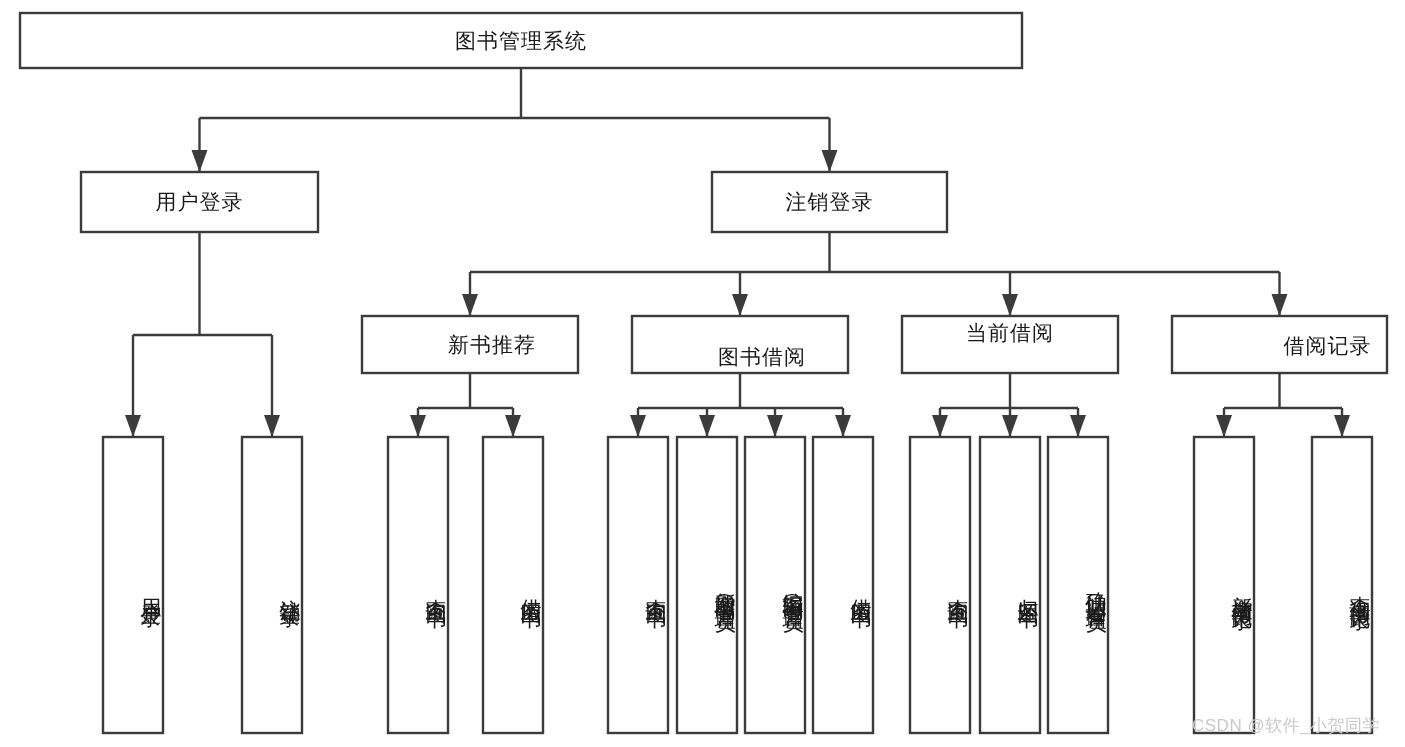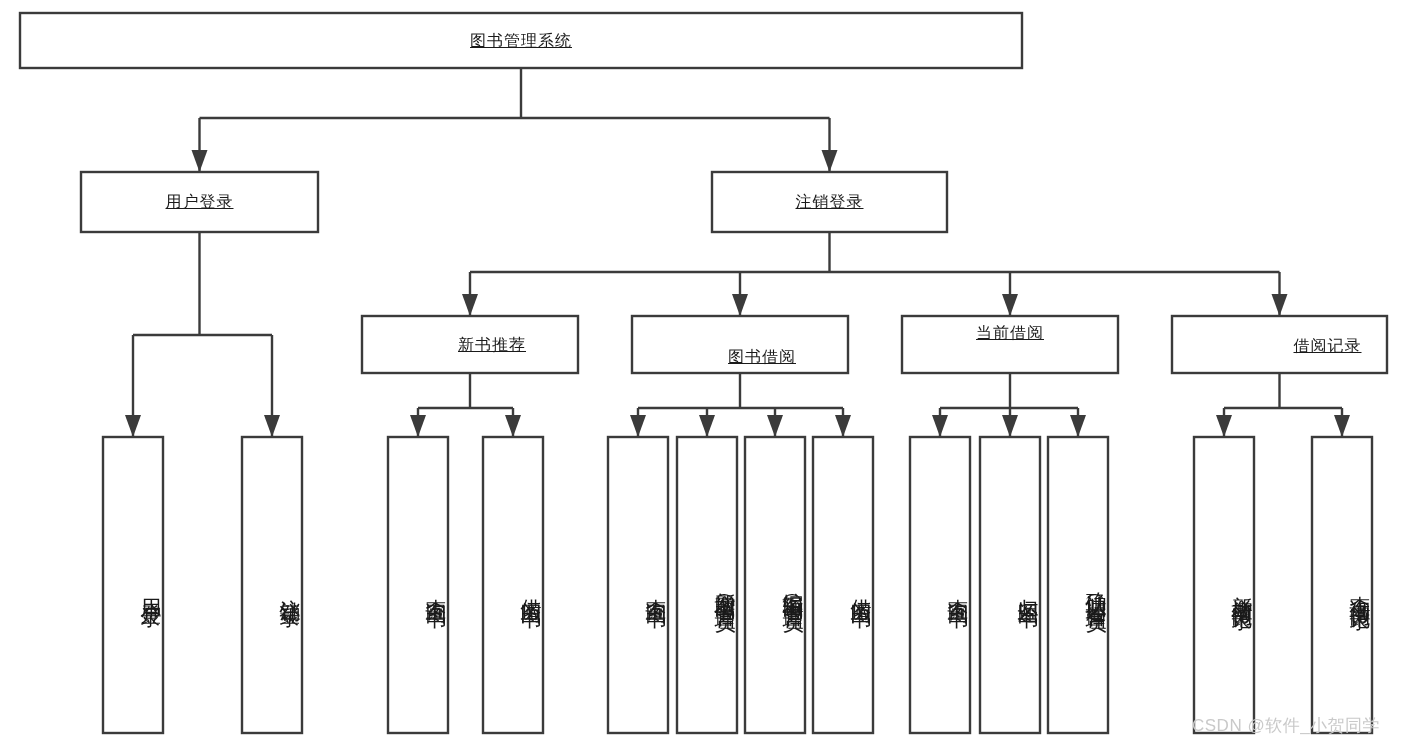--- a/index.html
+++ b/index.html
@@ -43,24 +43,23 @@
     position: absolute;
     display: flex;
     align-items: center;
     justify-content: center;
     color: #1a1a1a;
     font-family: "Liberation Sans", "DejaVu Sans", sans-serif;
     pointer-events: none;
     box-sizing: border-box;
   }
   .node-label.horizontal {
-    font-size: 16px;
+    font-size: 21px;
     letter-spacing: 1px;
     line-height: 1.2;
-    text-decoration: underline;
   }
   .node-label.vertical {
     writing-mode: vertical-rl;
     text-orientation: upright;
     font-size: 21px;
     letter-spacing: 3px;
     line-height: 1.15;
     padding-top: 6px;
     align-items: flex-start;
     justify-content: center;

